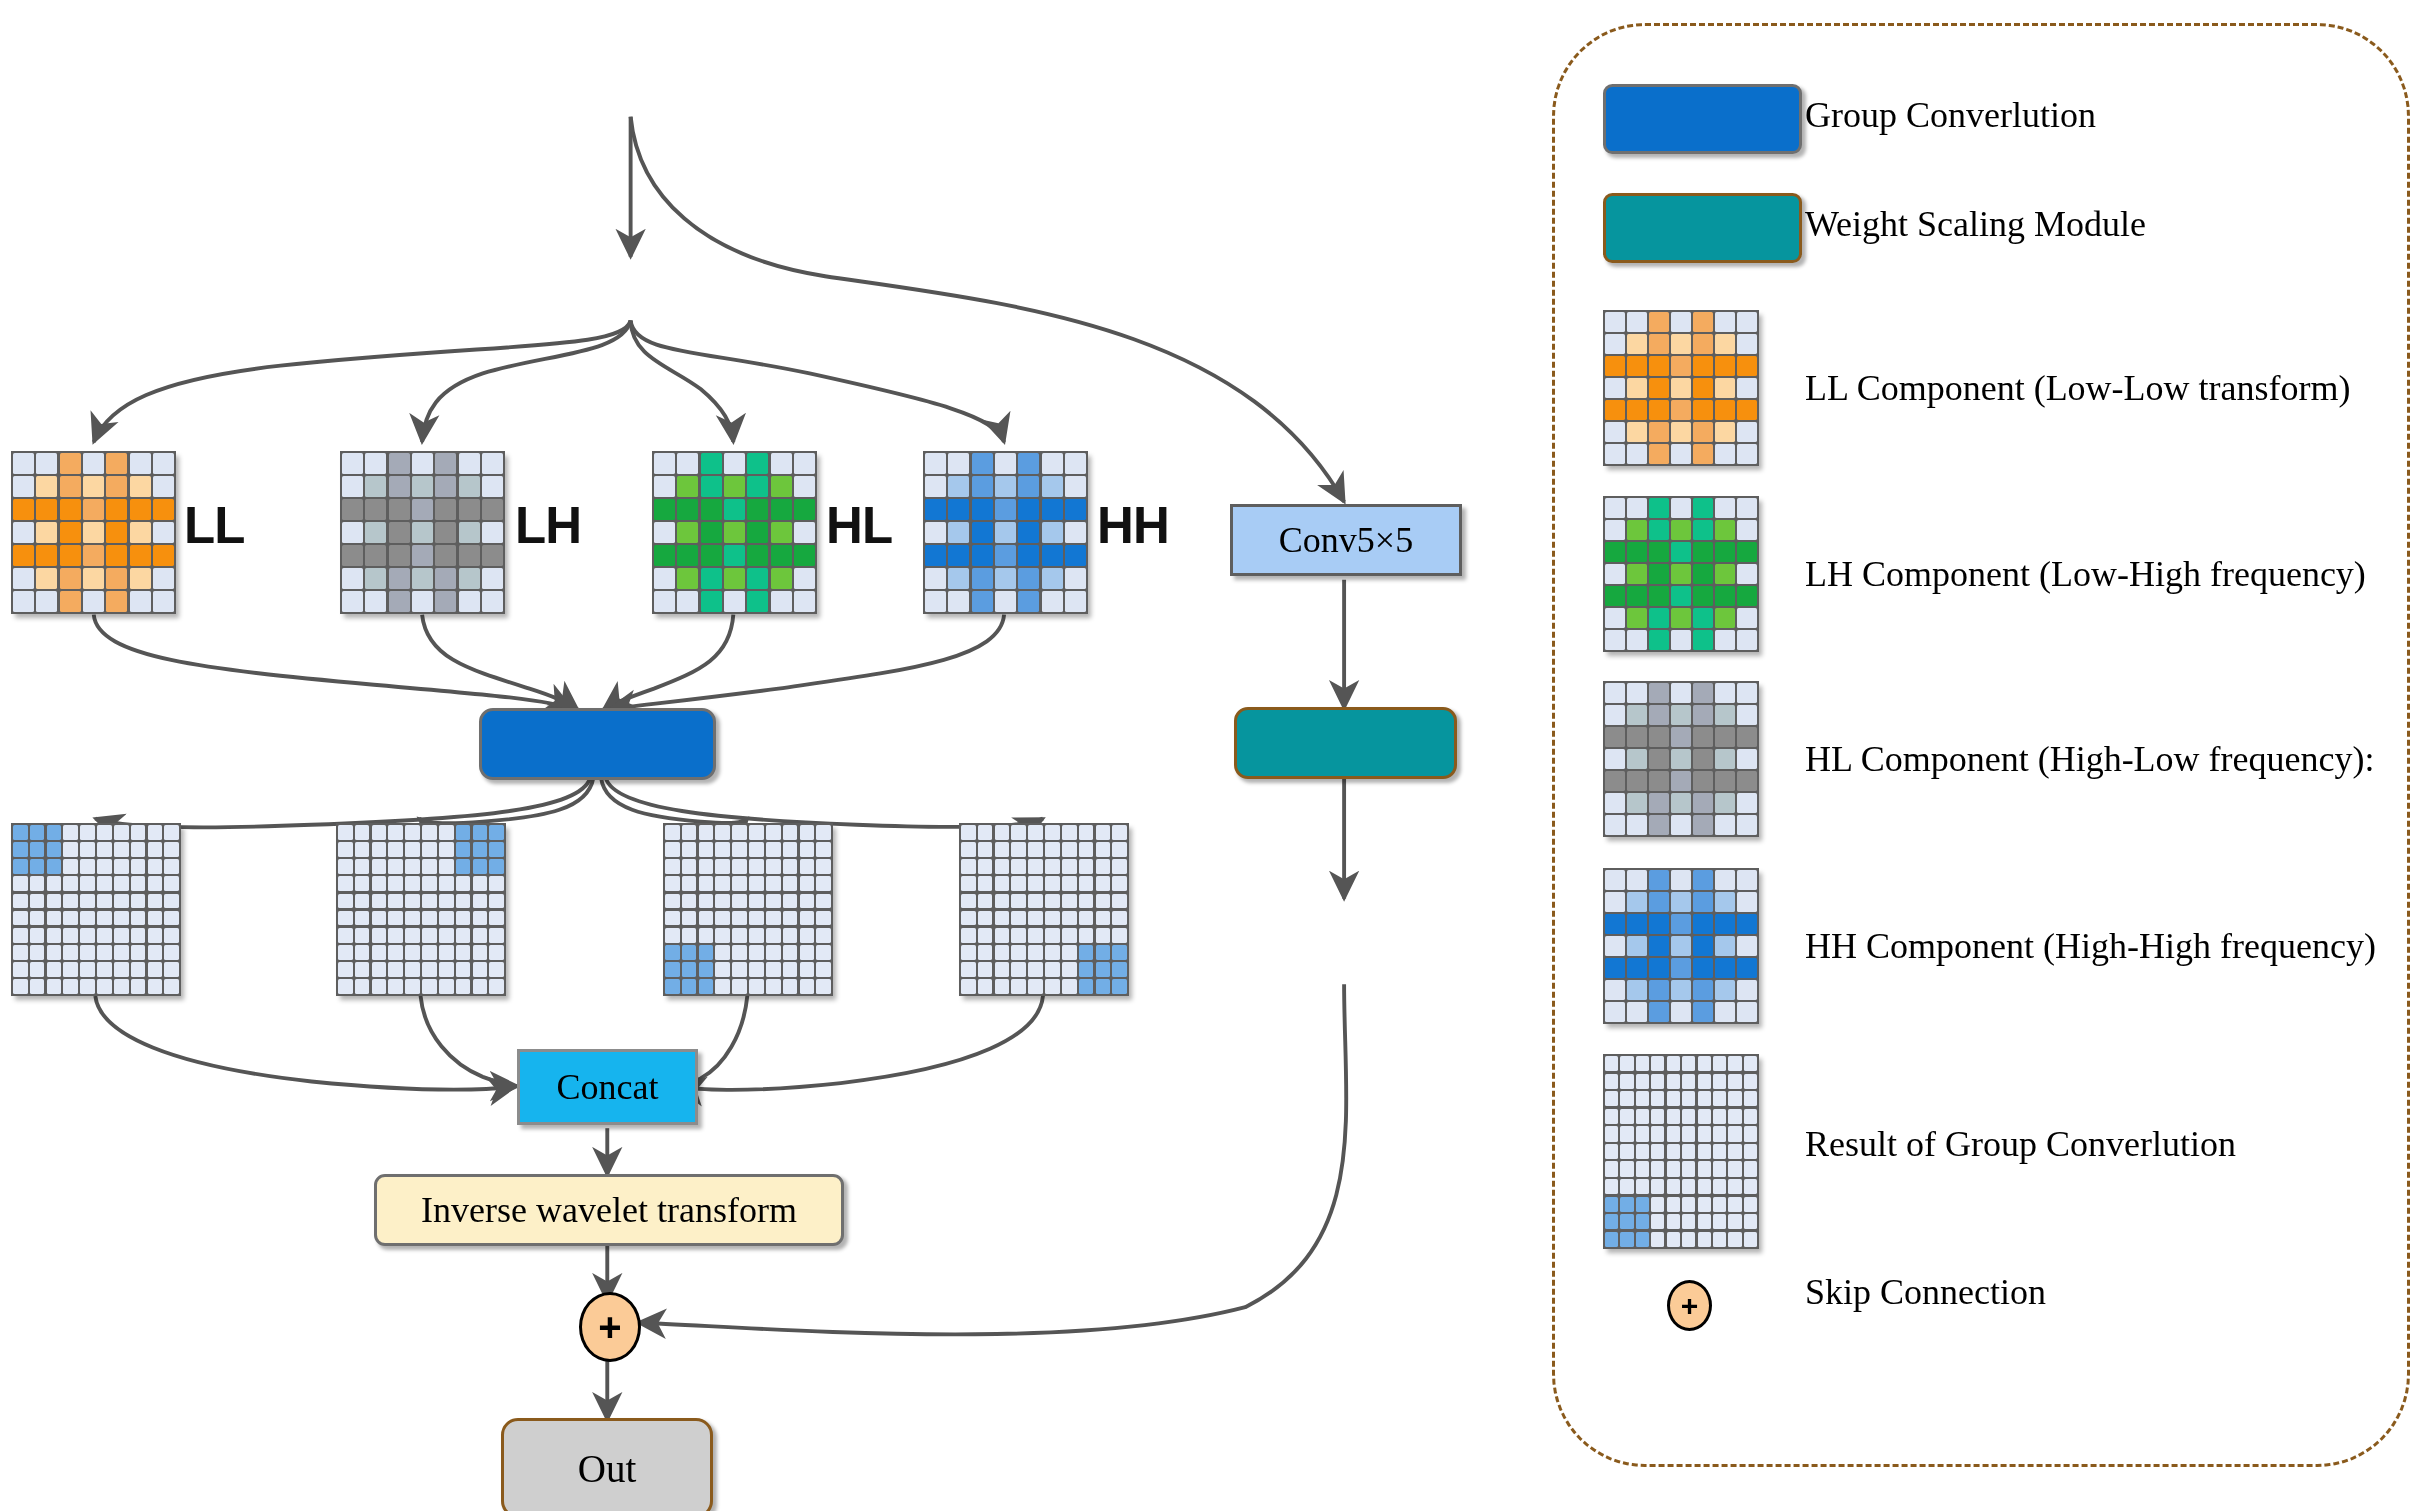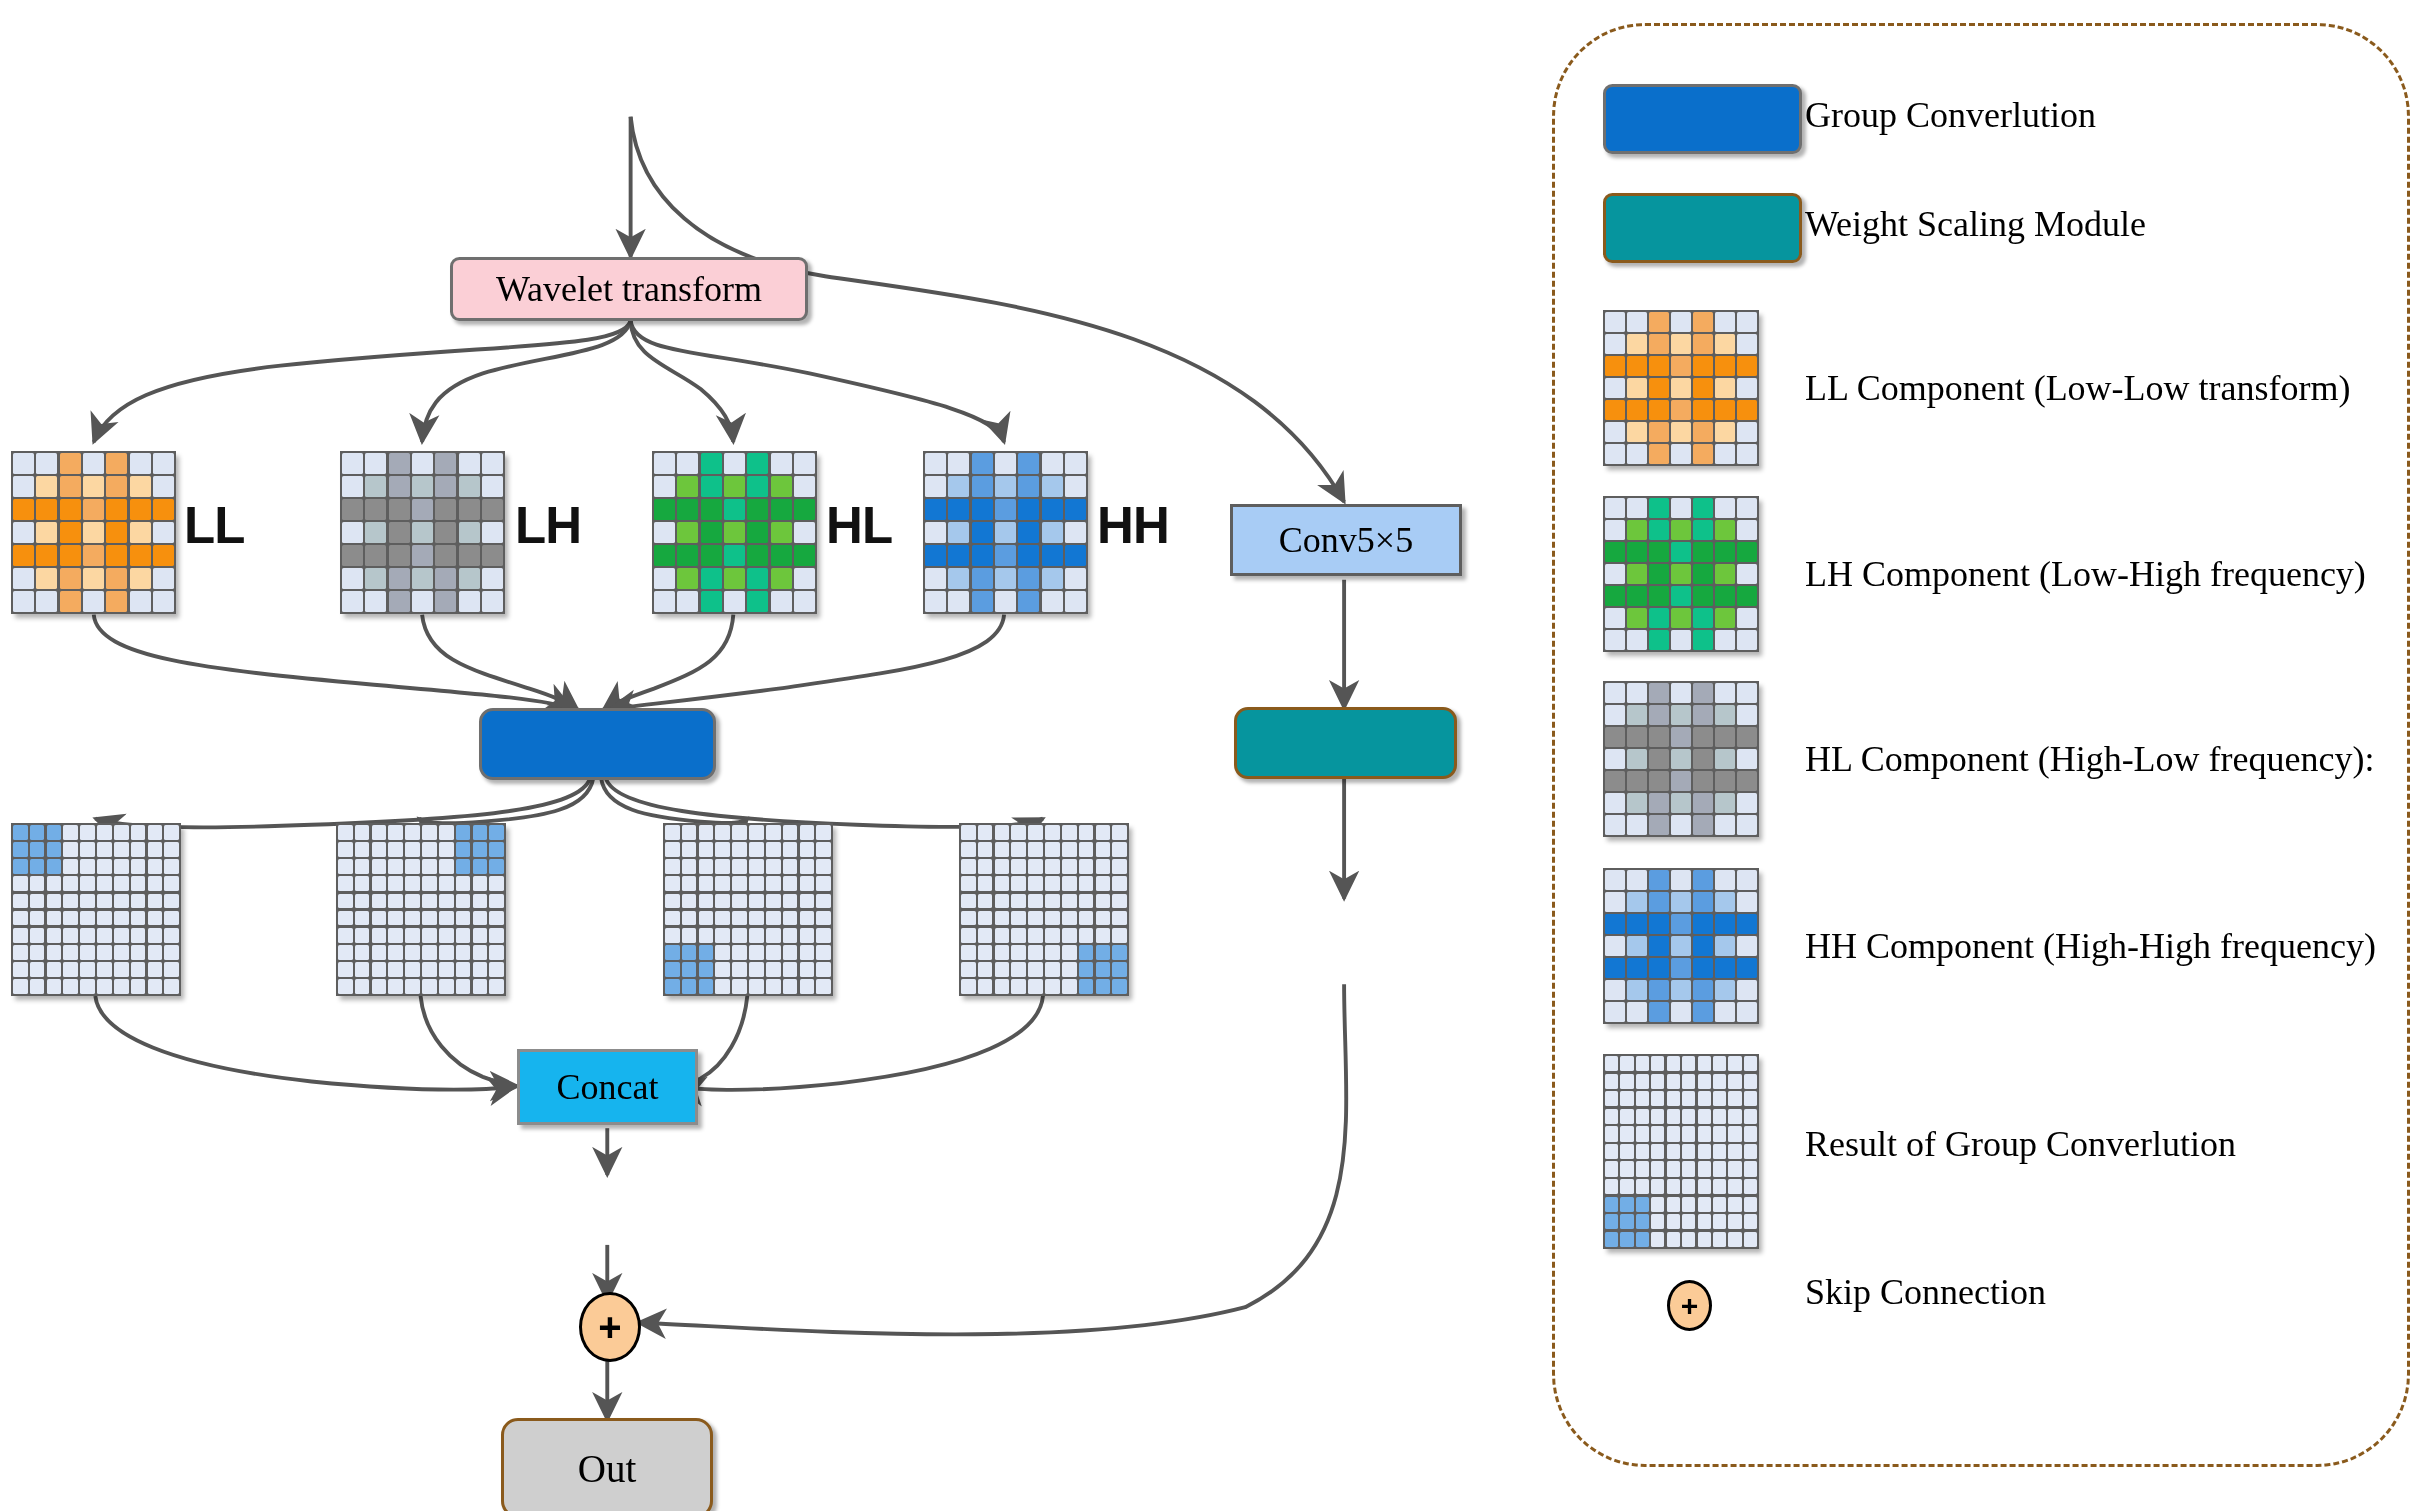--- a/index.html
+++ b/index.html
@@ -86,24 +86,20 @@
 
       <path d="M780,1740 L780,1825"></path>
 
       <path d="M1727,745 L1727,910"></path>
 
       <path d="M1727,1000 L1727,1155"></path>
     </g>
   </svg>
 
 
-  <div class="node shadowed" style="left:450px;top:257px;width:358px;height:64px;background:#fbcfd6;
-              border:3.1px solid #6f6f6f;border-radius:9.3px;font-size:36px;">
-    <span>Wavelet transform</span>
-  </div>
 
   <div class="grid" id="gridLL" style="left: 11px; top: 451px; width: 165px; height: 163px; grid-template-columns: repeat(7, 1fr); grid-template-rows: repeat(7, 1fr); gap: 2.3px;">
       <i style="background: rgb(221, 229, 243);"></i>
       <i style="background: rgb(221, 229, 243);"></i>
       <i style="background: rgb(244, 171, 95);"></i>
       <i style="background: rgb(221, 229, 243);"></i>
       <i style="background: rgb(244, 171, 95);"></i>
       <i style="background: rgb(221, 229, 243);"></i>
       <i style="background: rgb(221, 229, 243);"></i>
       <i style="background: rgb(221, 229, 243);"></i>
@@ -733,20 +729,24 @@
       <i style="background: rgb(114, 174, 230);"></i>
       <i style="background: rgb(114, 174, 230);"></i>
     </div>
 
 
   <div class="node shadowed" style="left:517px;top:1049px;width:181px;height:76px;background:#16b4ee;
               border:3.1px solid #8c8c8c;border-radius:0;font-size:36px;">
     <span>Concat</span>
   </div>
 
+  <div class="node shadowed" style="left:374px;top:1174px;width:470px;height:72px;background:#fdf0c8;
+              border:3.1px solid #6f6f6f;border-radius:11px;font-size:36px;">
+    <span>Inverse wavelet transform</span>
+  </div>
 
   <div class="plus" style="left:579px;top:1292px;width:56px;height:64px;font-size:40px;">
     <span>+</span>
   </div>
 
   <div class="node shadowed" style="left:501px;top:1418px;width:212px;height:100px;background:#cfcfcf;
               border:3.9px solid #8a5a1c;border-radius:17px;font-size:39px;">
     <span>Out</span>
   </div>
 

